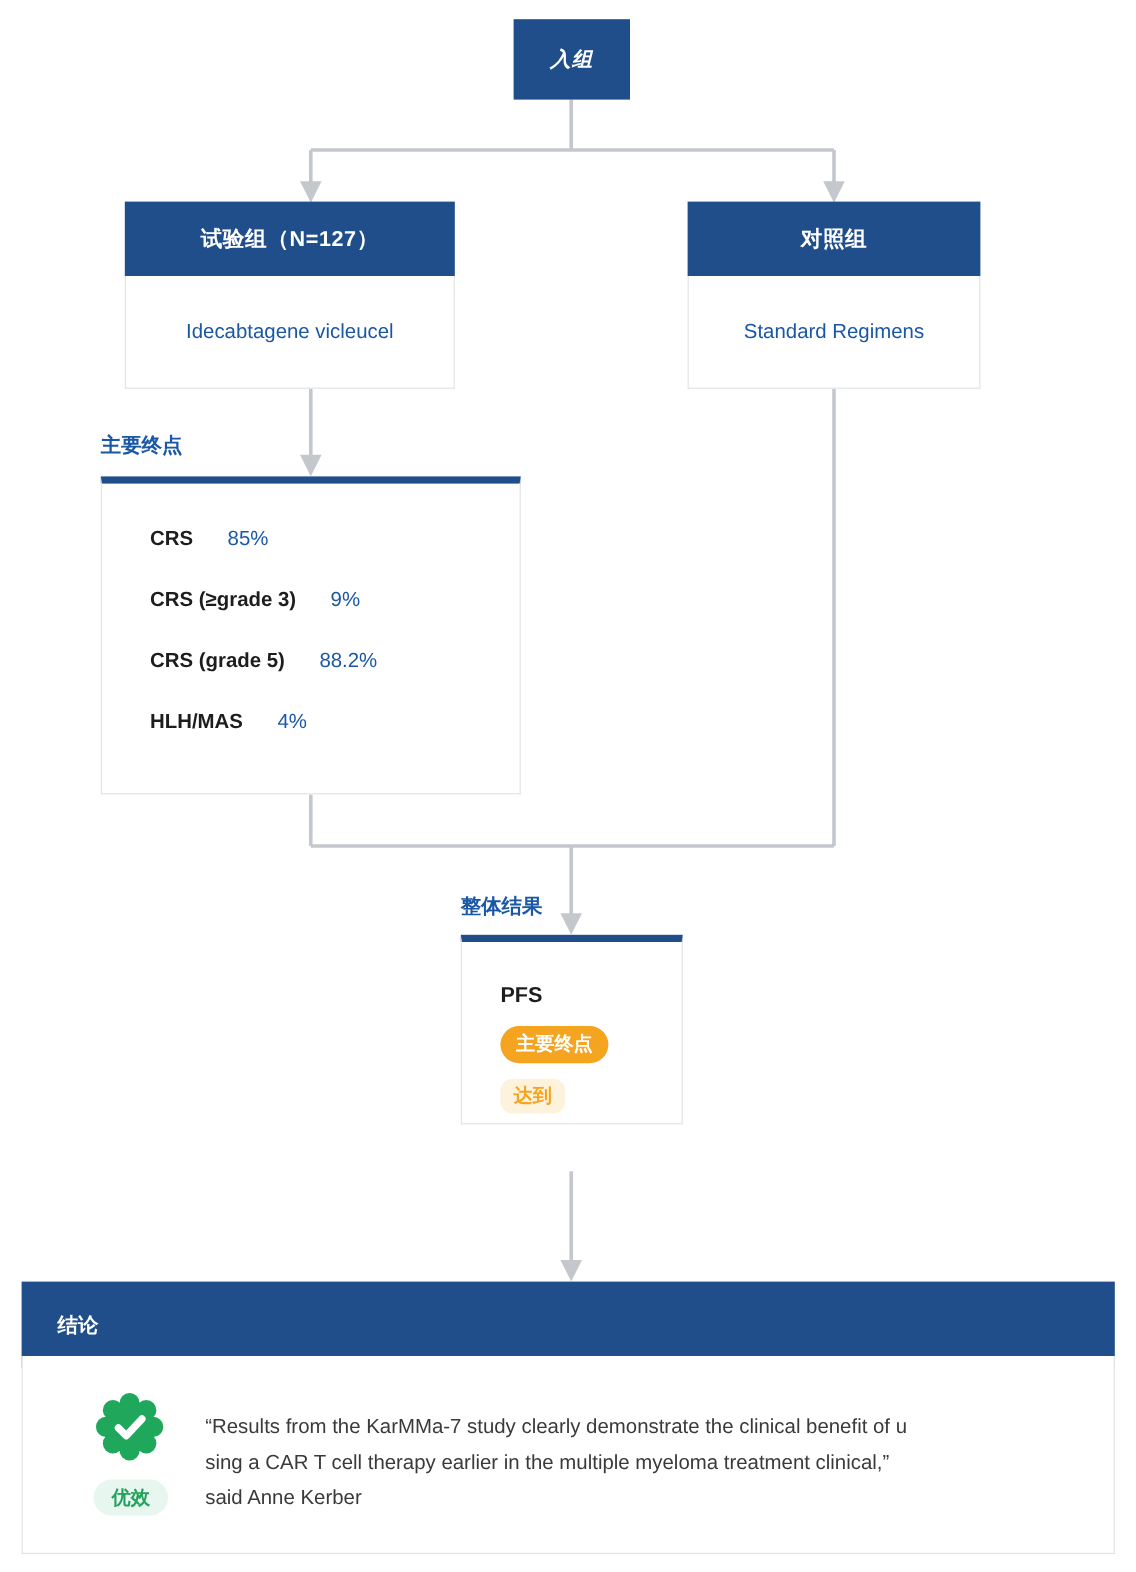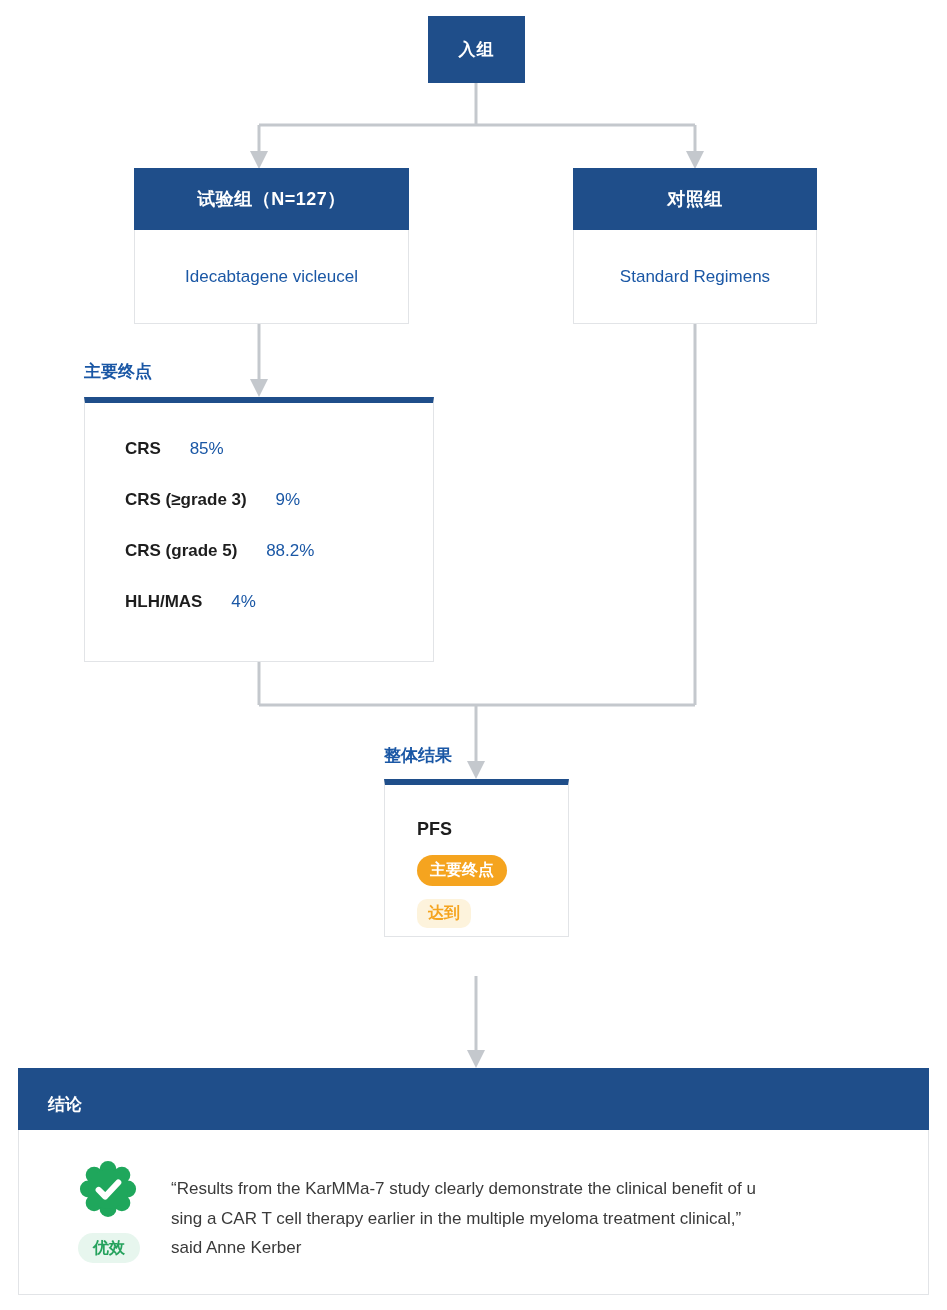--- a/index.html
+++ b/index.html
@@ -7,36 +7,37 @@
     position:relative; width:947px; height:1310px; background:#ffffff;
     font-family:"Liberation Sans","DejaVu Sans",sans-serif; overflow:hidden;
   }
   .connector-layer { position:absolute; left:0; top:0; z-index:0; }
 
   
   .node-solid {
     position:absolute; background:#1F4E8A; color:#ffffff; font-weight:bold;
     display:flex; align-items:center; justify-content:center; z-index:2;
     letter-spacing:1px;
+    font-style:italic;
   }
   #enroll { left:428px; top:16px; width:97px; height:67px; font-size:17px; }
 
   
   .group { position:absolute; z-index:2; }
   .group-header {
     background:#1F4E8A; color:#ffffff; font-weight:bold; font-size:18px;
     height:62px; display:flex; align-items:center; justify-content:center;
     letter-spacing:0.5px;
   }
   .group-body {
     background:#ffffff; border:1px solid #e2e4e7; border-top:none;
     height:93px; display:flex; align-items:center; justify-content:center;
     color:#1A57A5; font-size:17px;
   }
-  #trial   { left:134px; top:168px; width:275px;text-align:right; }
+  #trial   { left:104px; top:168px; width:275px;text-align:right; }
   #control { left:573px; top:168px; width:244px; }
 
   
   .section-title {
     position:absolute; z-index:2; color:#1A57A5; font-weight:bold; font-size:17px;
   }
   #safety-title  { left:84px;  top:360px; }
   #overall-title { left:384px; top:744px; }
 
   

